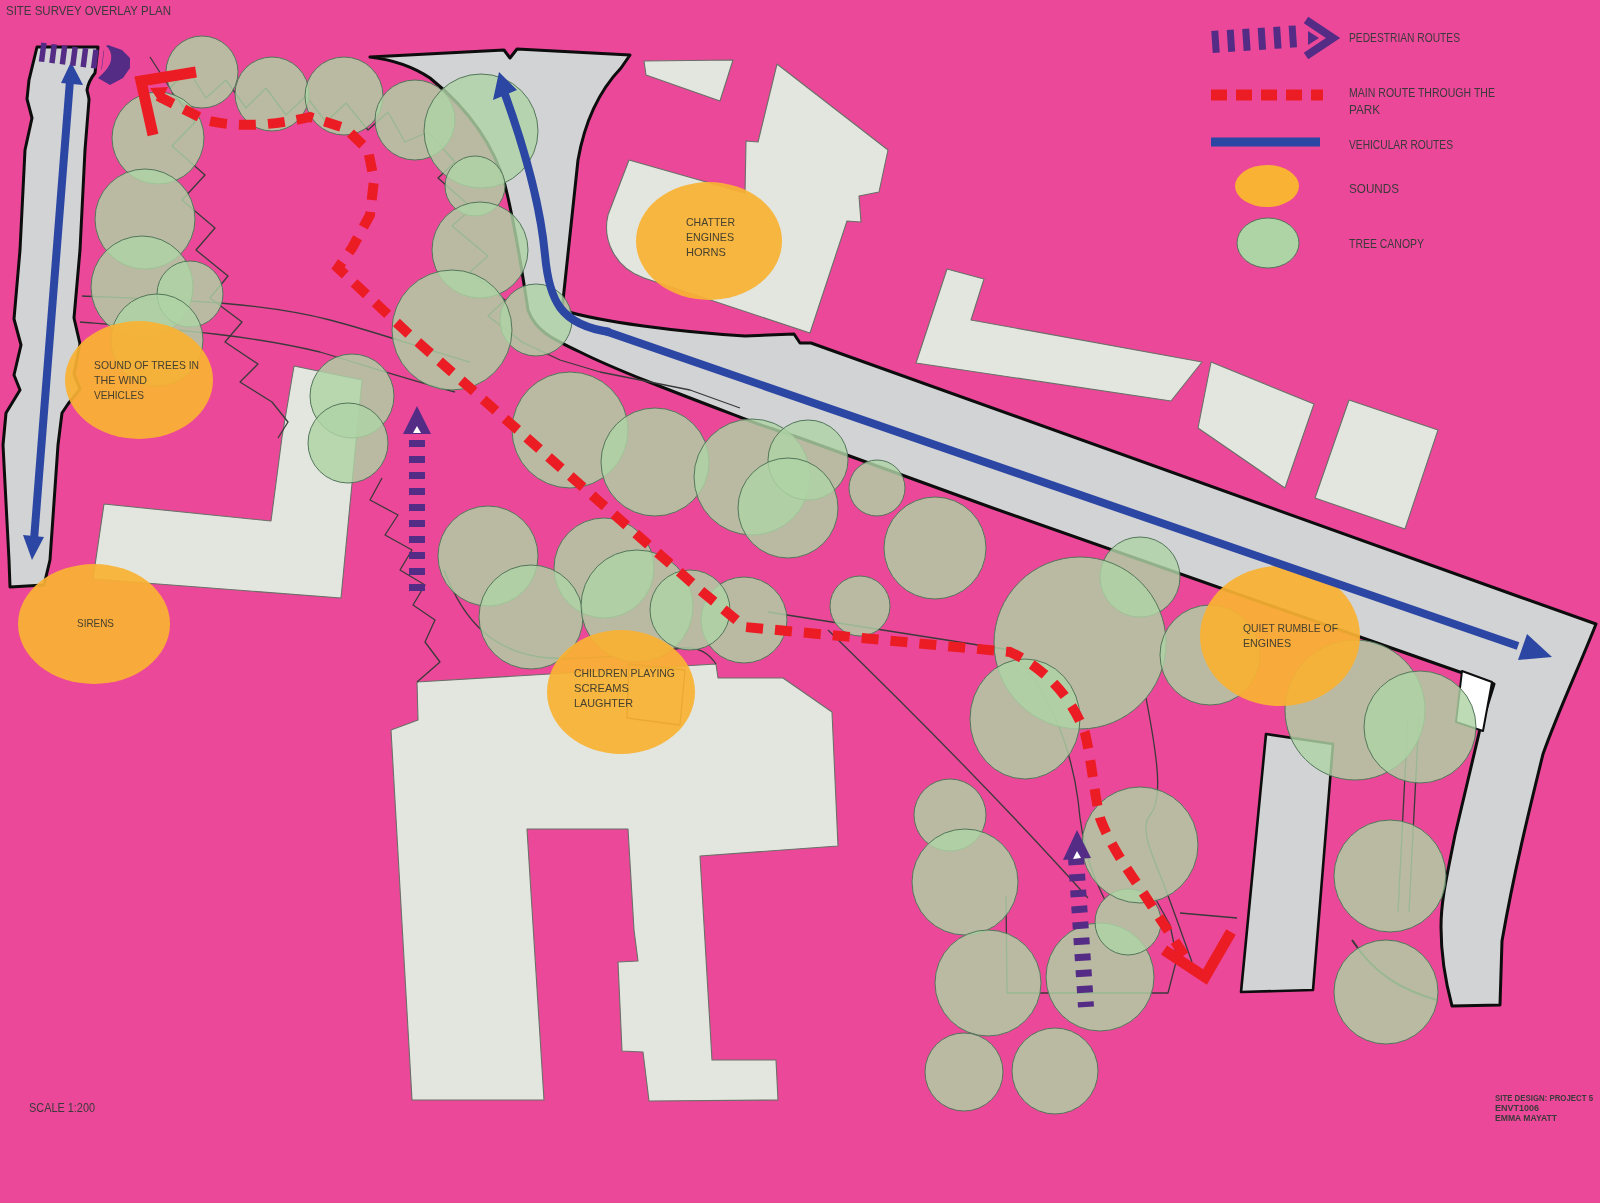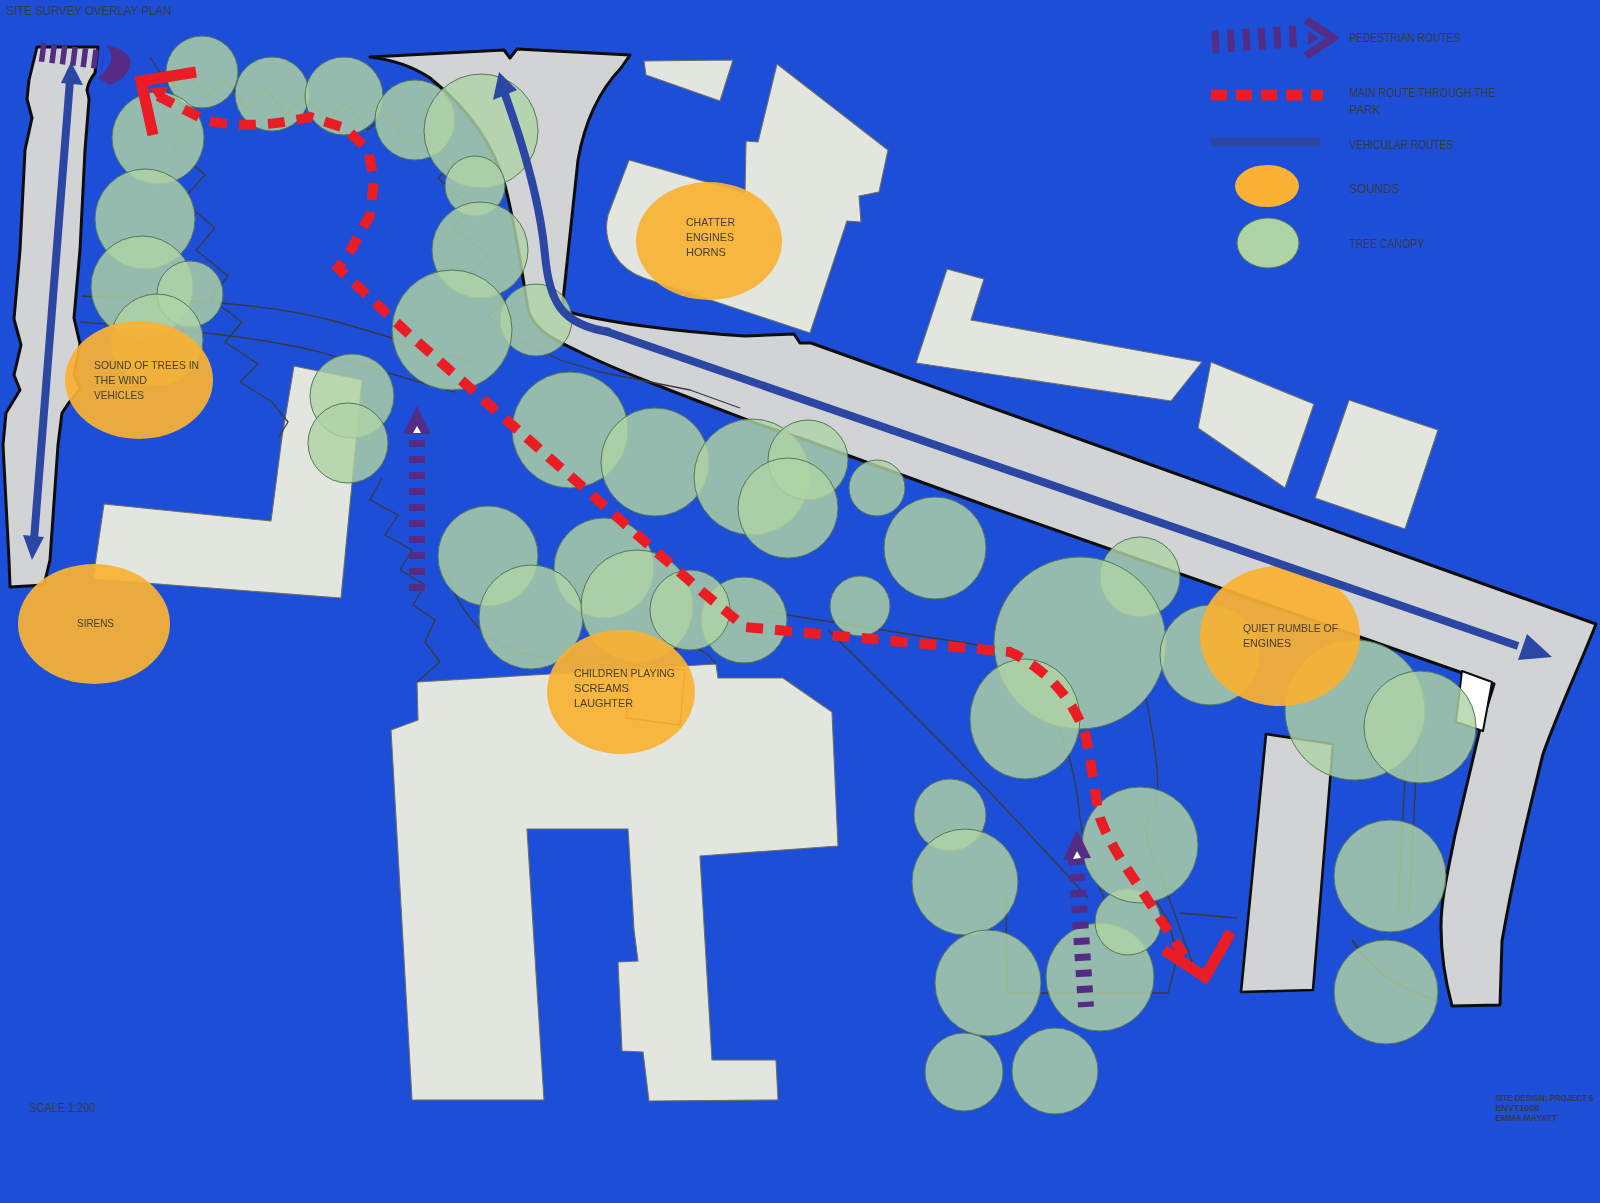--- a/index.html
+++ b/index.html
@@ -1,16 +1,16 @@
 <!DOCTYPE html>
 <html><head>
 <meta charset="utf-8">
 <style>
   html,body{margin:0;padding:0;background:#ffffff;}
-  #page{width:1600px;height:1203px;position:relative;overflow:hidden;background:#1d4ed8;}
+  #page{width:1600px;height:1203px;position:relative;overflow:hidden;background:#ec4899;}
   text{font-family:"Liberation Sans",sans-serif;}
 </style>
 </head>
 <body>
 <div id="page">
 <svg width="1600" height="1203" viewBox="0 0 1600 1203" xmlns="http://www.w3.org/2000/svg">
 
 <g id="roads" fill="#d2d3d5" stroke="#0d0d0d" stroke-width="3" stroke-linejoin="round">
 
   <path d="M37,47 L98,47 L95,73 C91,78 88,84 87,90 C88,95 89,97 89,100

